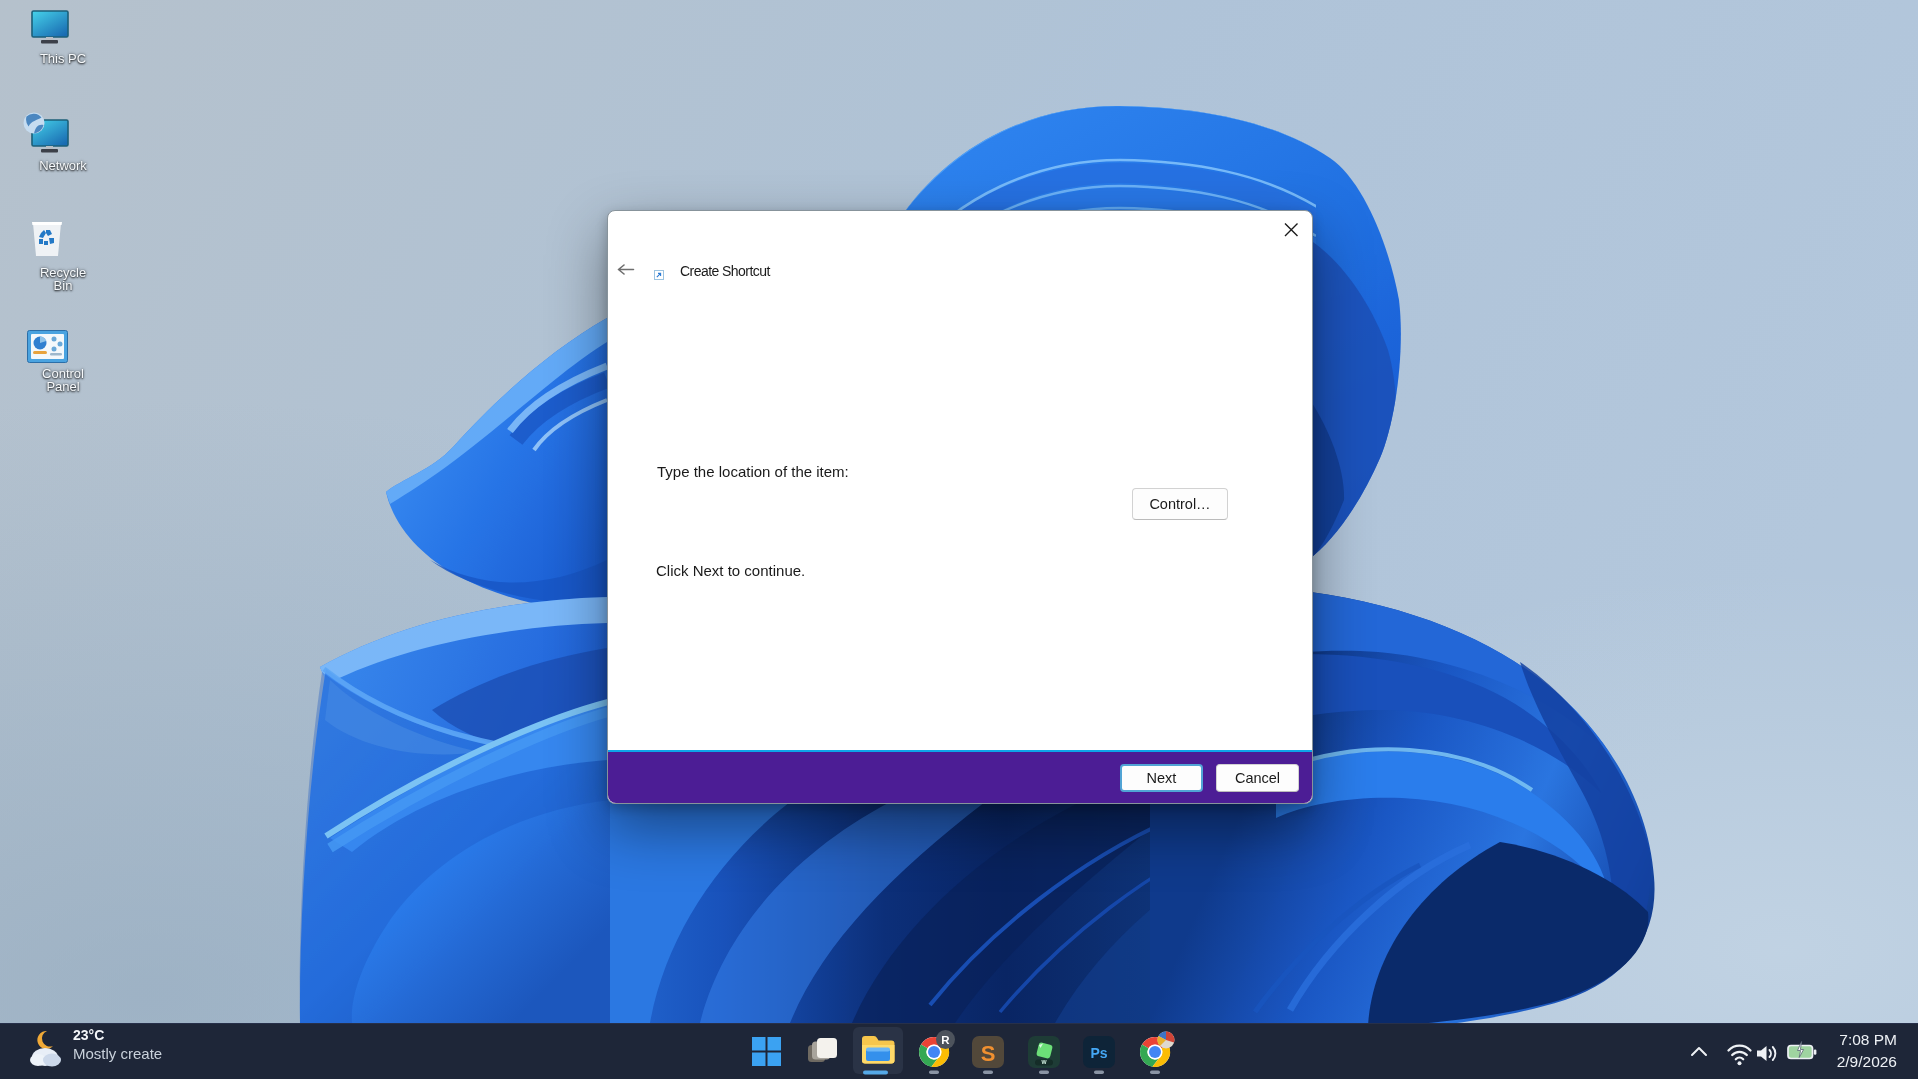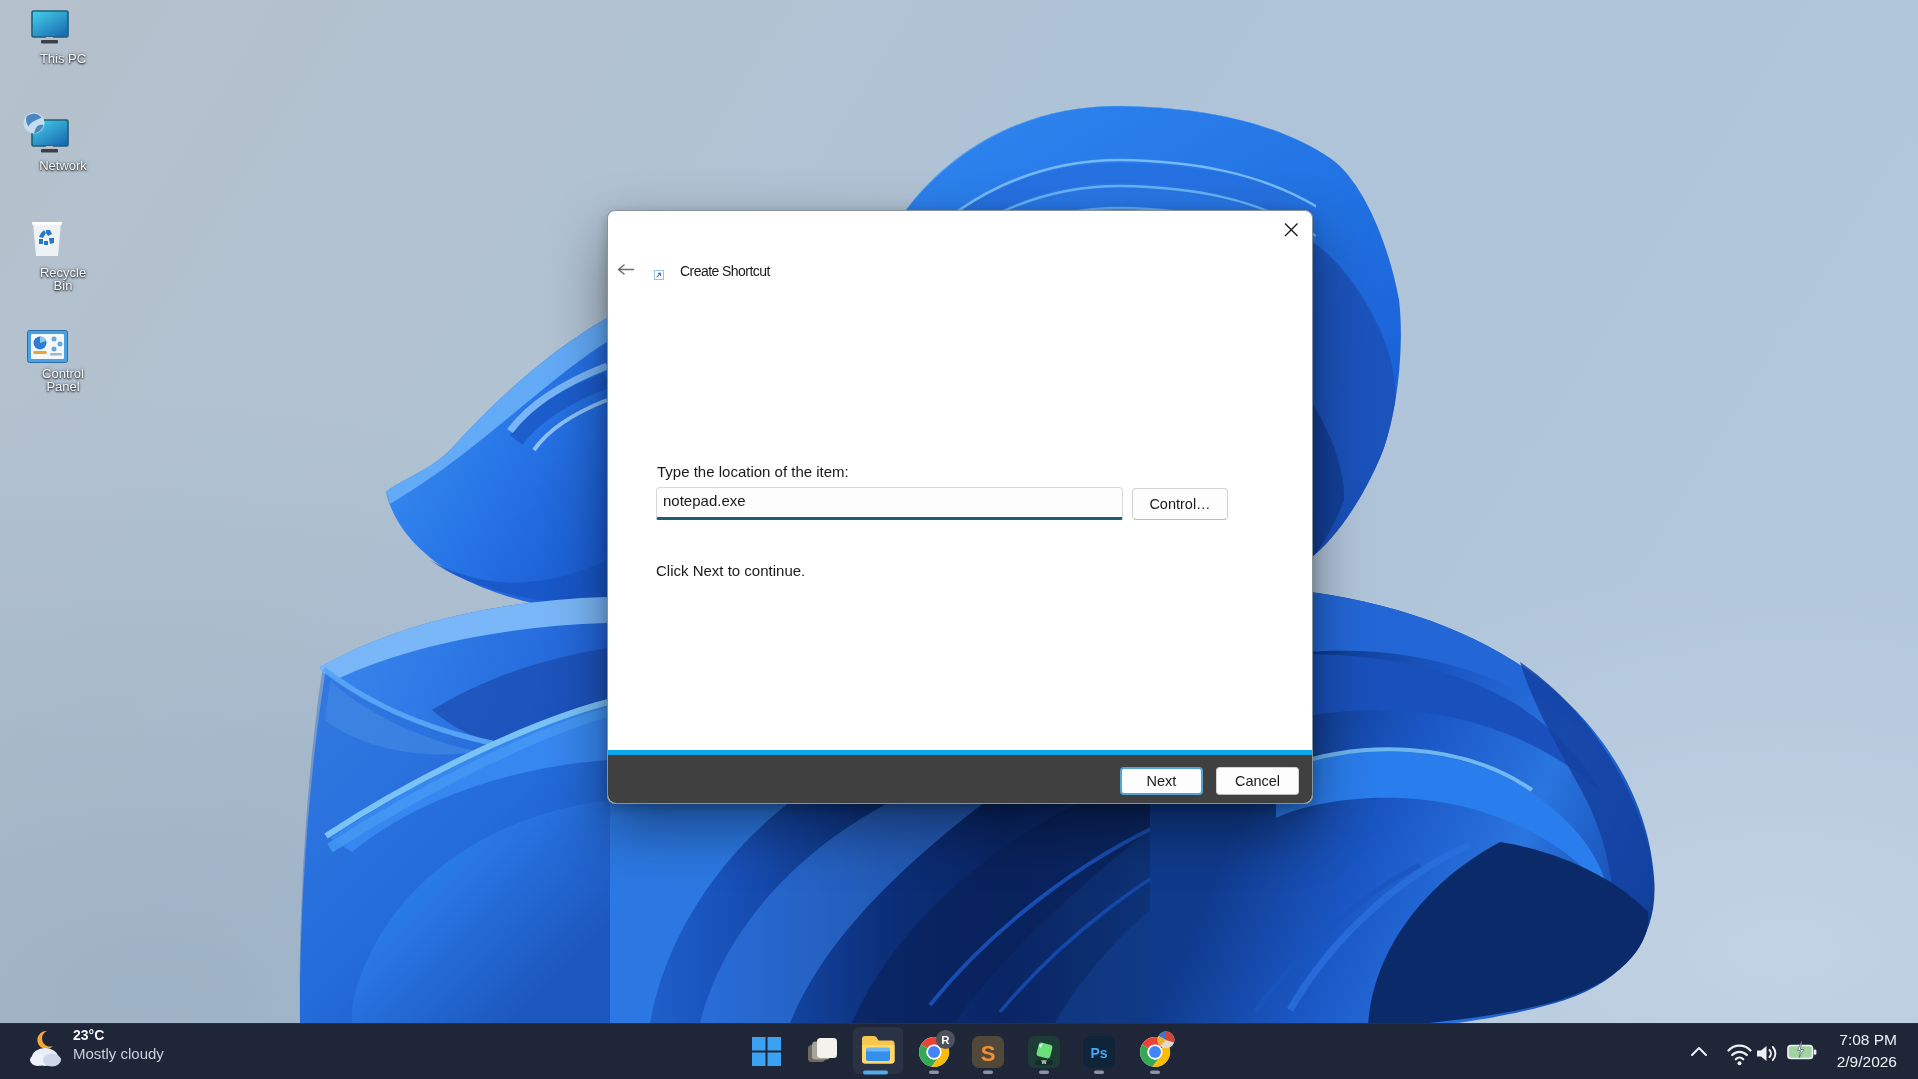--- a/index.html
+++ b/index.html
@@ -18,22 +18,22 @@
   #dlg .title { position:absolute; left:72px; top:52px; font-size:14px; letter-spacing:-0.55px; }
   #dlg .big { position:absolute; left:48px; top:107px; font-size:20px; color:#2a58a8; letter-spacing:-0.1px; }
   #dlg .body { position:absolute; left:48px; top:172.5px; width:580px; line-height:21px; }
   #dlg .lab { position:absolute; left:49px; top:251.5px; }
   #dlg .inp { position:absolute; left:48px; top:276px; width:467px; height:33px; background:#fdfdfd;
               border:1px solid #d8d8d8; border-bottom:3px solid #215e72; border-radius:4px 4px 2px 2px;
               line-height:25px; padding-left:6px; }
   #dlg .browse { position:absolute; left:524px; top:277px; width:96px; height:32px; background:#fdfdfd; font-size:14.5px;
               border:1px solid #d2d2d2; border-bottom-color:#bbbbbb; border-radius:4px; text-align:center; line-height:30px; }
   #dlg .clickn { position:absolute; left:48px; top:351px; }
-  #dlg .foot { position:absolute; left:0; bottom:0; right:0; height:53px; background:#404040;
-               border-top:5px solid #0ea5e9; border-radius:0 0 8px 8px; }
+  #dlg .foot { position:absolute; left:0; bottom:0; right:0; height:53px; background:#4c1d95;
+               border-top:2px solid #0ea5e9; border-radius:0 0 8px 8px; }
   .btn { position:absolute; top:12px; width:83px; height:28px; background:#fdfdfd; text-align:center; font-size:14.5px;
          line-height:26px; border:1px solid #d2d2d2; border-bottom-color:#bbbbbb; border-radius:4px; }
   #btnNext { left:512px; border:2px solid #51a4d5; line-height:24px; }
   #btnCancel { left:608px; }
   #dlg .x { position:absolute; right:7px; top:5px; width:28px; height:28px; }
   
   #bar { position:absolute; left:0; top:1023px; width:1918px; height:56px; background:#1e2638;
          border-top:1px solid #27304a; color:#fff; }
   #wx { position:absolute; left:26px; top:3px; display:flex; align-items:flex-start; }
   #wx .t { margin-left:9px; }
@@ -232,21 +232,20 @@
 <div id="dlg">
   <svg width="18" height="11" viewBox="0 0 18 11" style="left:8.5px; top:53px; position:absolute;">
     <path d="M 1.5 5.5 L 16.5 5.5 M 1.5 5.5 L 7 1 M 1.5 5.5 L 7 10" stroke="#6e6e6e" stroke-width="1.6" fill="none" stroke-linecap="round" stroke-linejoin="round"></path>
   </svg>
   <svg width="10" height="10" viewBox="0 0 10 10" style="position:absolute; left:45.5px; top:59px;">
     <rect x="0.5" y="0.5" width="9" height="9" fill="#fff" stroke="#9cc3e0"></rect>
     <path d="M 2.8 7.2 L 6.6 3.4 M 4 3.4 L 6.6 3.4 L 6.6 6" stroke="#2b7bd4" stroke-width="1.1" fill="none"></path>
   </svg>
   <div class="title">Create Shortcut</div>
   <div class="lab">Type the location of the item:</div>
-  <div class="inp">notepad.exe</div>
   <div class="browse">Control…</div>
   <div class="clickn">Click Next to continue.</div>
   <div class="foot">
     <div class="btn" id="btnNext">Next</div>
     <div class="btn" id="btnCancel">Cancel</div>
   </div>
   <svg class="x" viewBox="0 0 28 28">
     <path d="M 8 7.5 L 20.5 20 M 20.5 7.5 L 8 20" stroke="#1b1b1b" stroke-width="1.4" fill="none"></path>
   </svg>
 </div>
@@ -254,21 +253,21 @@
 <div id="bar">
   <div id="wx">
     <svg width="38" height="42" viewBox="0 0 38 42">
       <path d="M 21 4 A 9 9 0 1 0 27 19 A 8 8 0 0 1 21 4 Z" fill="#f0a937"></path>
       <ellipse cx="19" cy="30" rx="13" ry="9" fill="#e8eef7"></ellipse>
       <ellipse cx="12" cy="33" rx="8" ry="6" fill="#eef3f9"></ellipse>
       <ellipse cx="26" cy="33" rx="9" ry="6.5" fill="#ccd8ea"></ellipse>
     </svg>
     <div class="t">
       <div class="deg">23°C</div>
-      <div class="cond">Mostly cloudy</div>
+      <div class="cond">Mostly create</div>
     </div>
   </div>
   <svg id="icons" width="440" height="57" viewBox="0 0 440 57">
 
     <g transform="translate(10,13)">
       <rect x="0" y="0" width="13.5" height="13.5" fill="#3ba2f2"></rect>
       <rect x="15.5" y="0" width="13.5" height="13.5" fill="#3ba2f2"></rect>
       <rect x="0" y="15.5" width="13.5" height="13.5" fill="#3ba2f2"></rect>
       <rect x="15.5" y="15.5" width="13.5" height="13.5" fill="#3ba2f2"></rect>
     </g>

